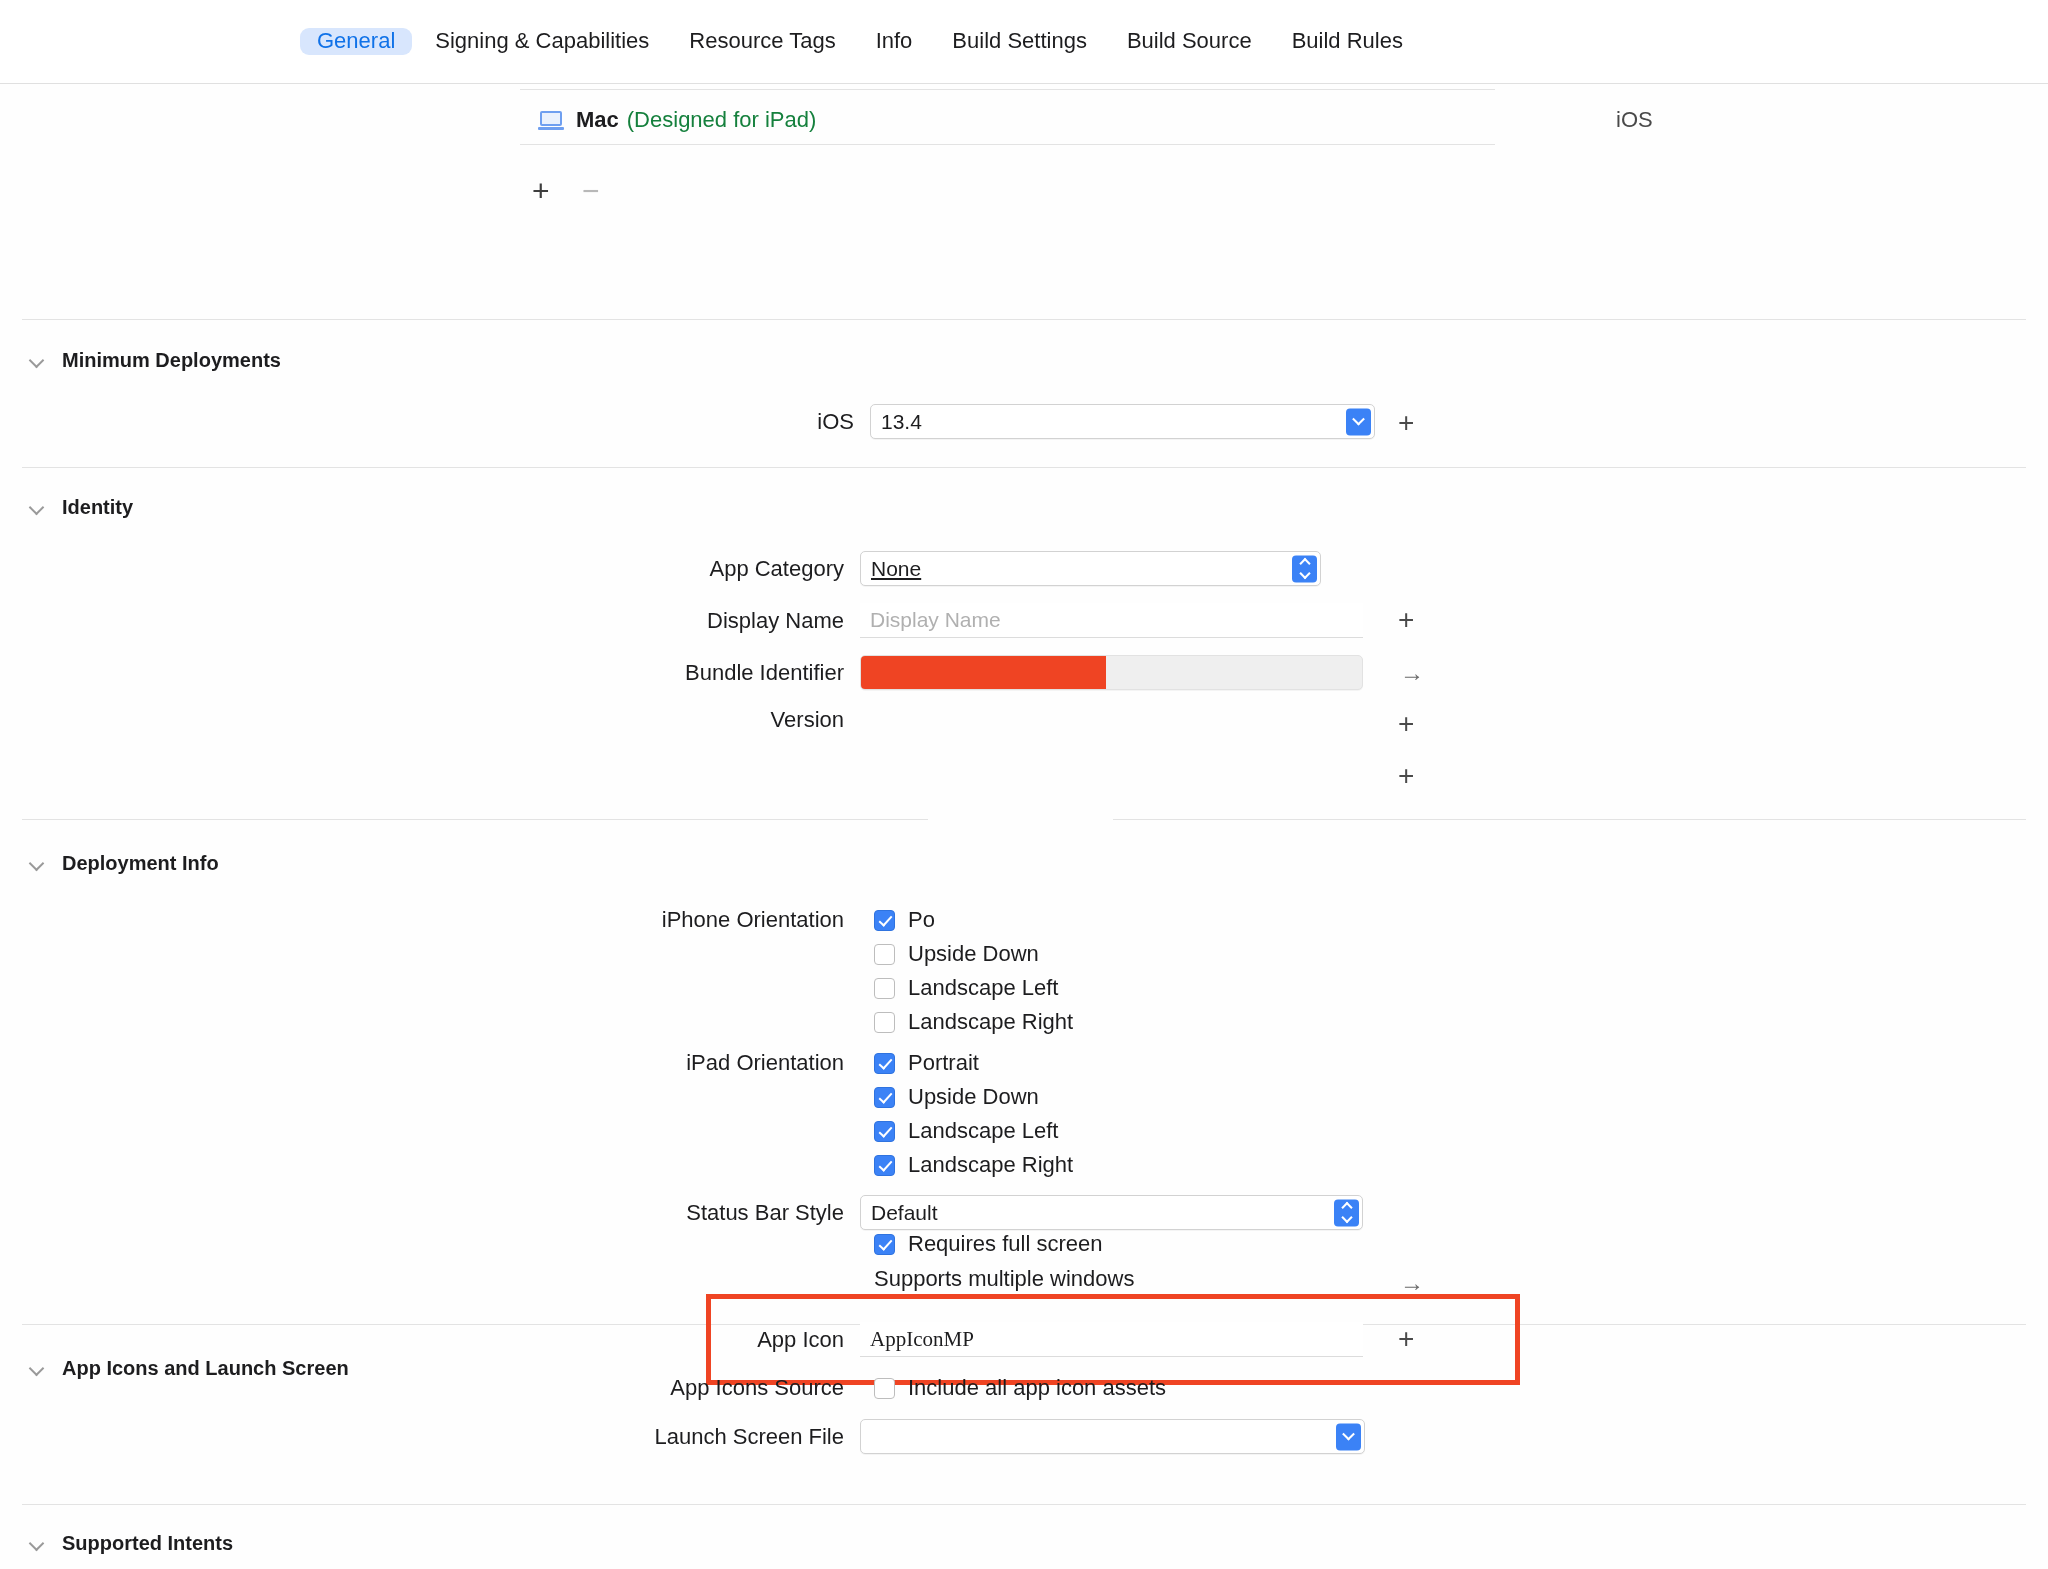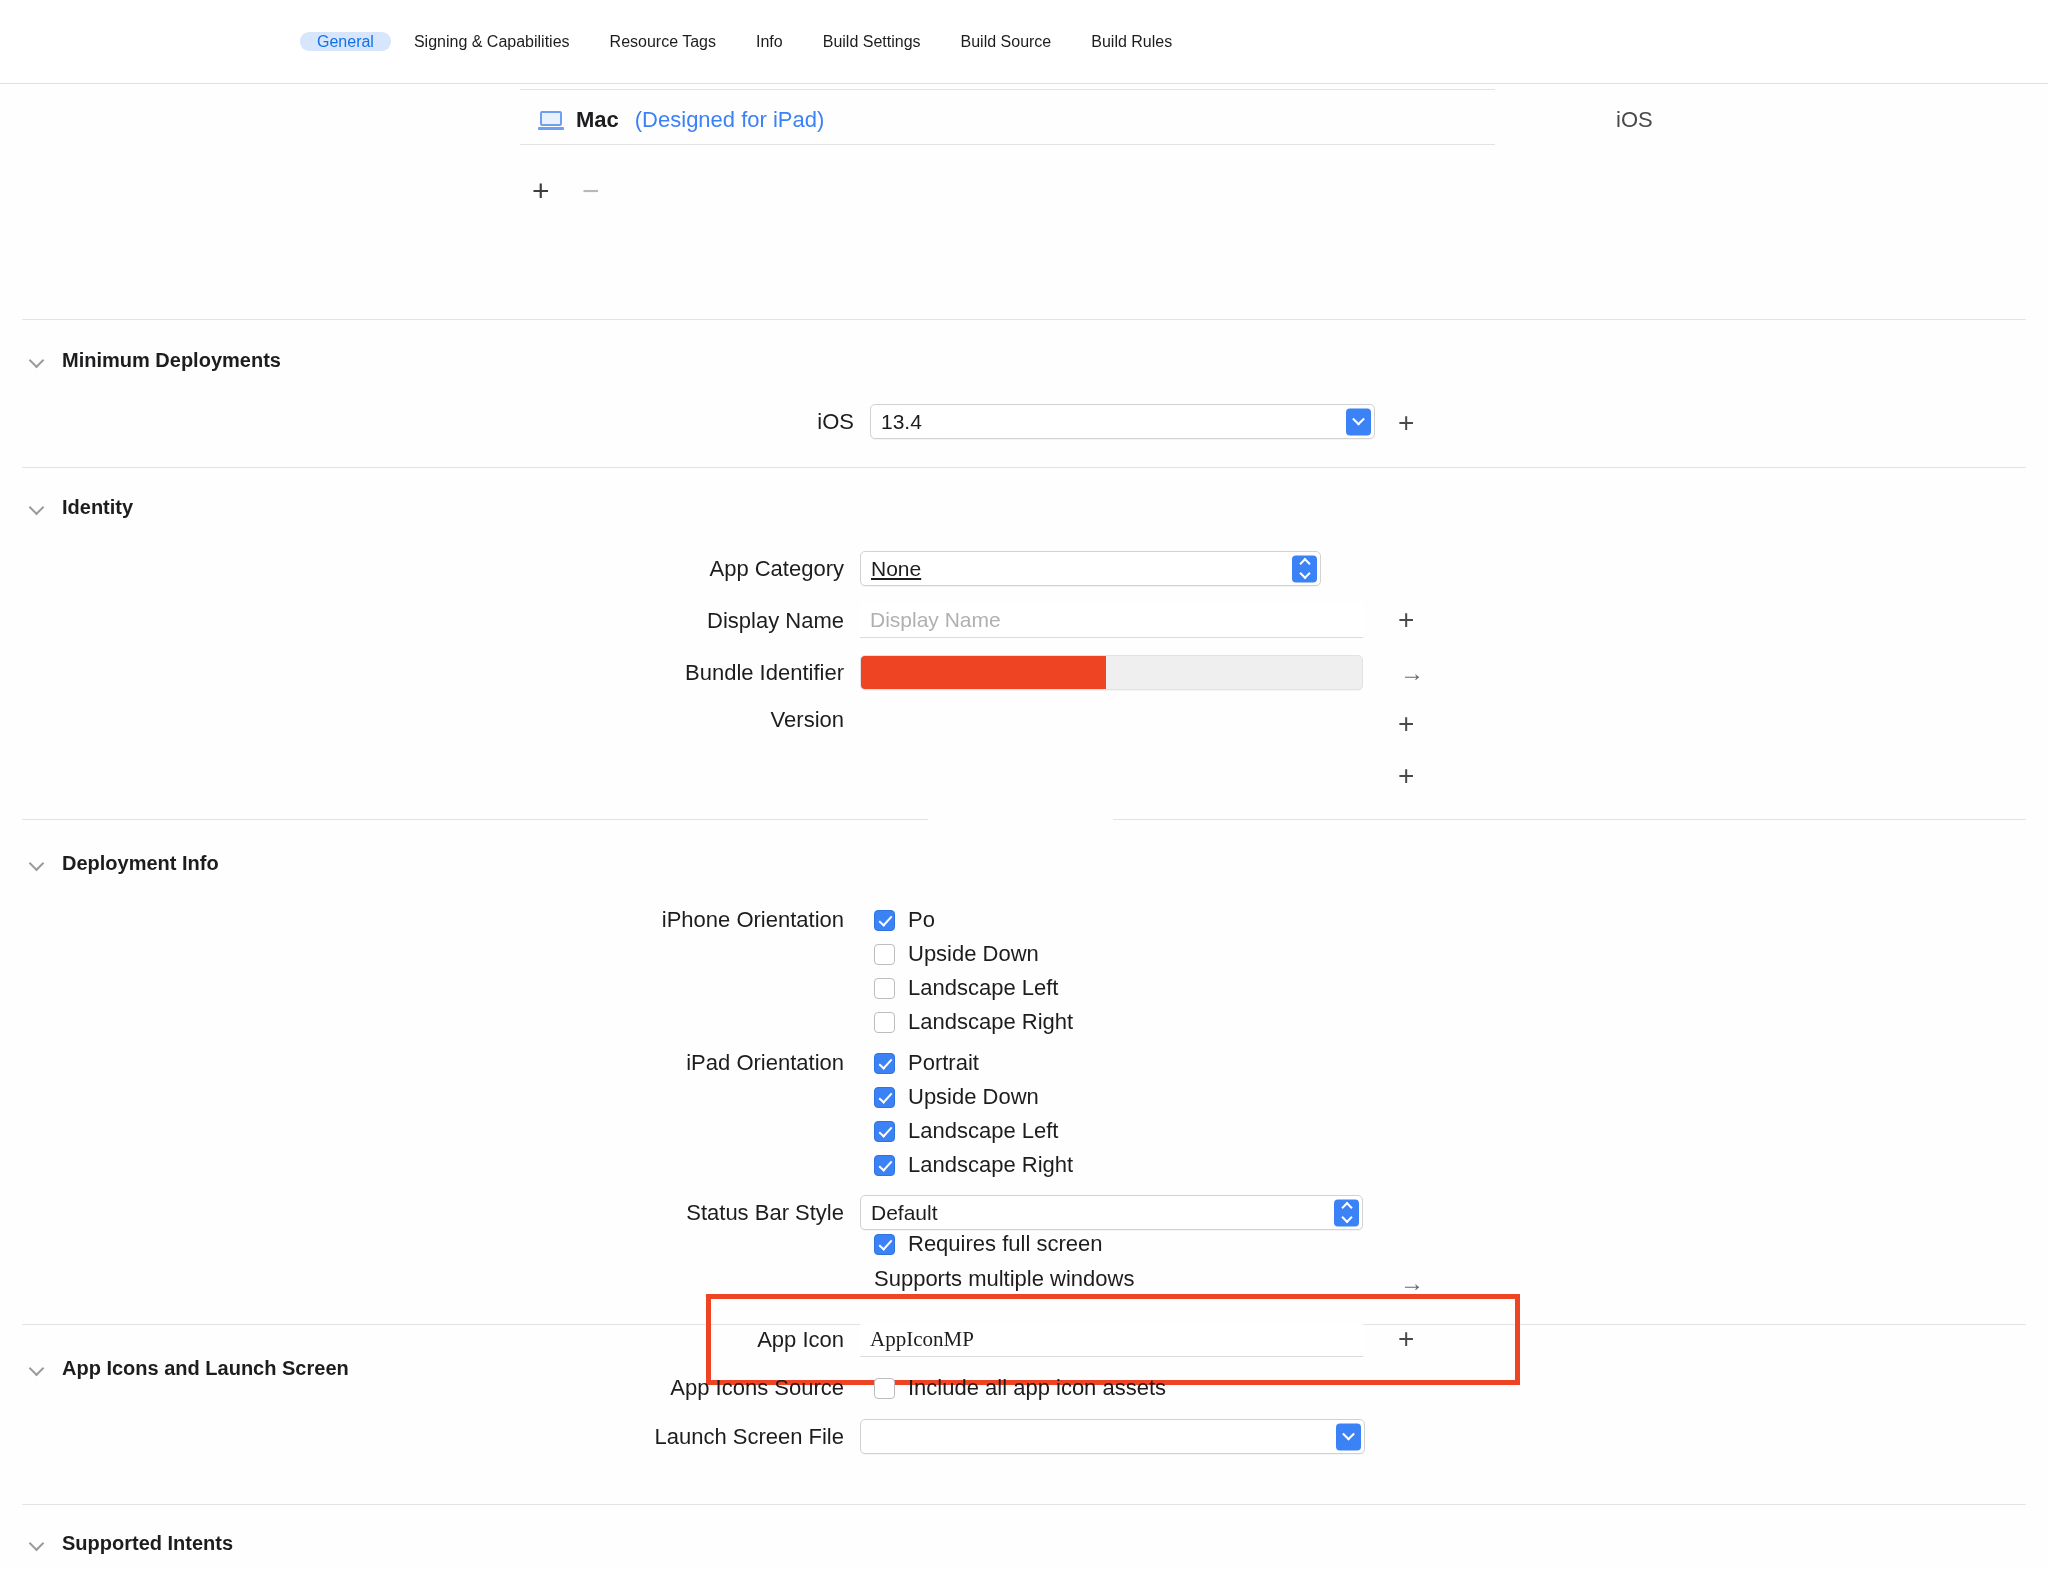--- a/index.html
+++ b/index.html
@@ -21,21 +21,21 @@
     width: 2048px; height: 84px;
     border-bottom: 1px solid #e0e0e0;
     display: flex;
     align-items: center;
     justify-content: flex-start;
     padding-left: 300px;
     gap: 6px;
     background: #ffffff;
   }
   .tab {
-    font-size: 16px;
+    font-size: 22px;
     padding: 0 17px;
     border-radius: 9px;
     color: #1d1d1f;
     white-space: nowrap;
     line-height: 1.2;
   }
   .tab.active {
     background: #d8e6fd;
     color: #1072e8;
   }
@@ -77,21 +77,21 @@
     background: #eaf1fd;
   }
   .mac-icon b {
     position: absolute;
     left: 0; bottom: 0;
     width: 26px; height: 3px;
     background: #6f9ff0;
     border-radius: 1px;
   }
   .dev-name { font-weight: bold; }
-  .dev-sub { color: #3b82f6; margin-left: 16px; }
+  .dev-sub { color: #15803d; margin-left: 8px; }
   .dev-os { position: absolute; left: 1078px; color: #4a4a4a; }
 
   .plusminus {
     position: absolute;
     font-size: 30px;
     line-height: 1;
     color: #3d3d3d;
     user-select: none;
   }
   .plusminus.dim { color: #b8b8b8; }

